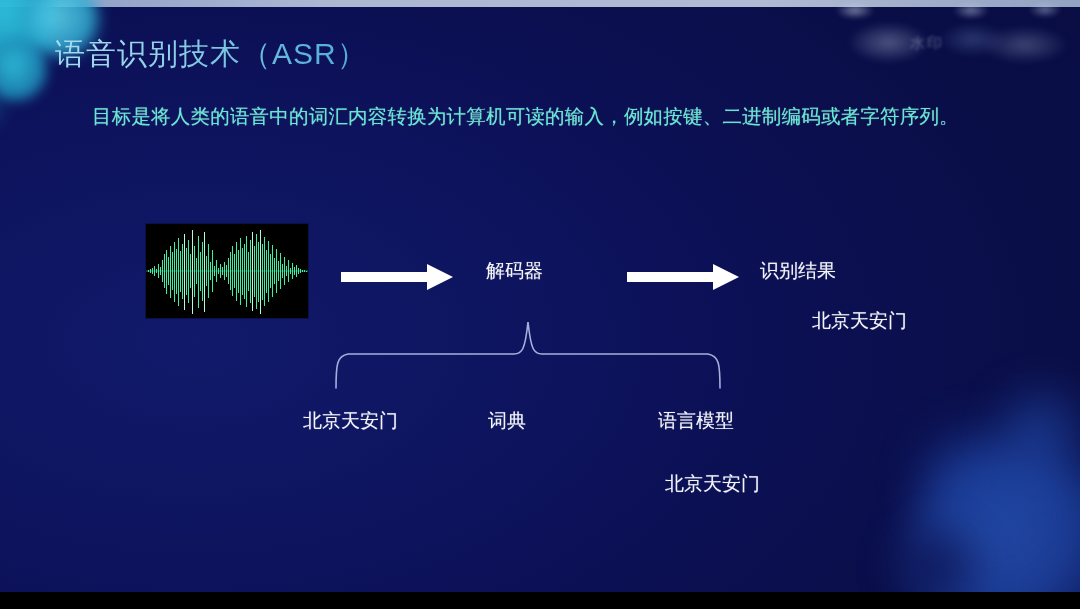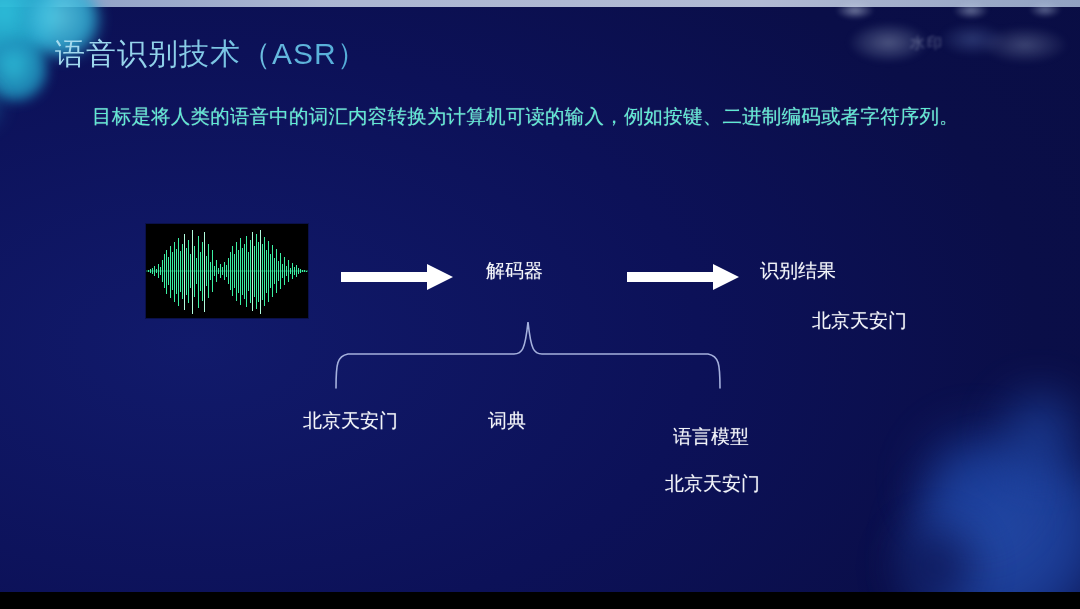--- a/index.html
+++ b/index.html
@@ -126,21 +126,21 @@
     position: absolute; color: #f2f4f9;
     font-size: 19px; white-space: nowrap;
     text-shadow: 0 0 1px rgba(255,255,255,.45);
     text-align: right;
   }
   .t-decoder  { left: 486px; top: 258px; }
   .t-result   { left: 760px; top: 258px; }
   .t-resval   { left: 812px; top: 308px; }
   .t-am       { left: 303px; top: 408px; }
   .t-dict     { left: 488px; top: 408px; }
-  .t-lm       { left: 658px; top: 424px; margin-left: 15px; }
+  .t-lm       { left: 658px; top: 408px; }
   .t-unit     { left: 262px; top: 471px; }
   .t-lmval    { left: 665px; top: 471px; }
   .t-bg       { left: 448px; top: 529px; }
 
   .mis {
     position: relative;
     padding-bottom: 2px;
     background-image:
       repeating-linear-gradient(135deg,
         rgba(214,84,92,.95) 0 1.6px,

